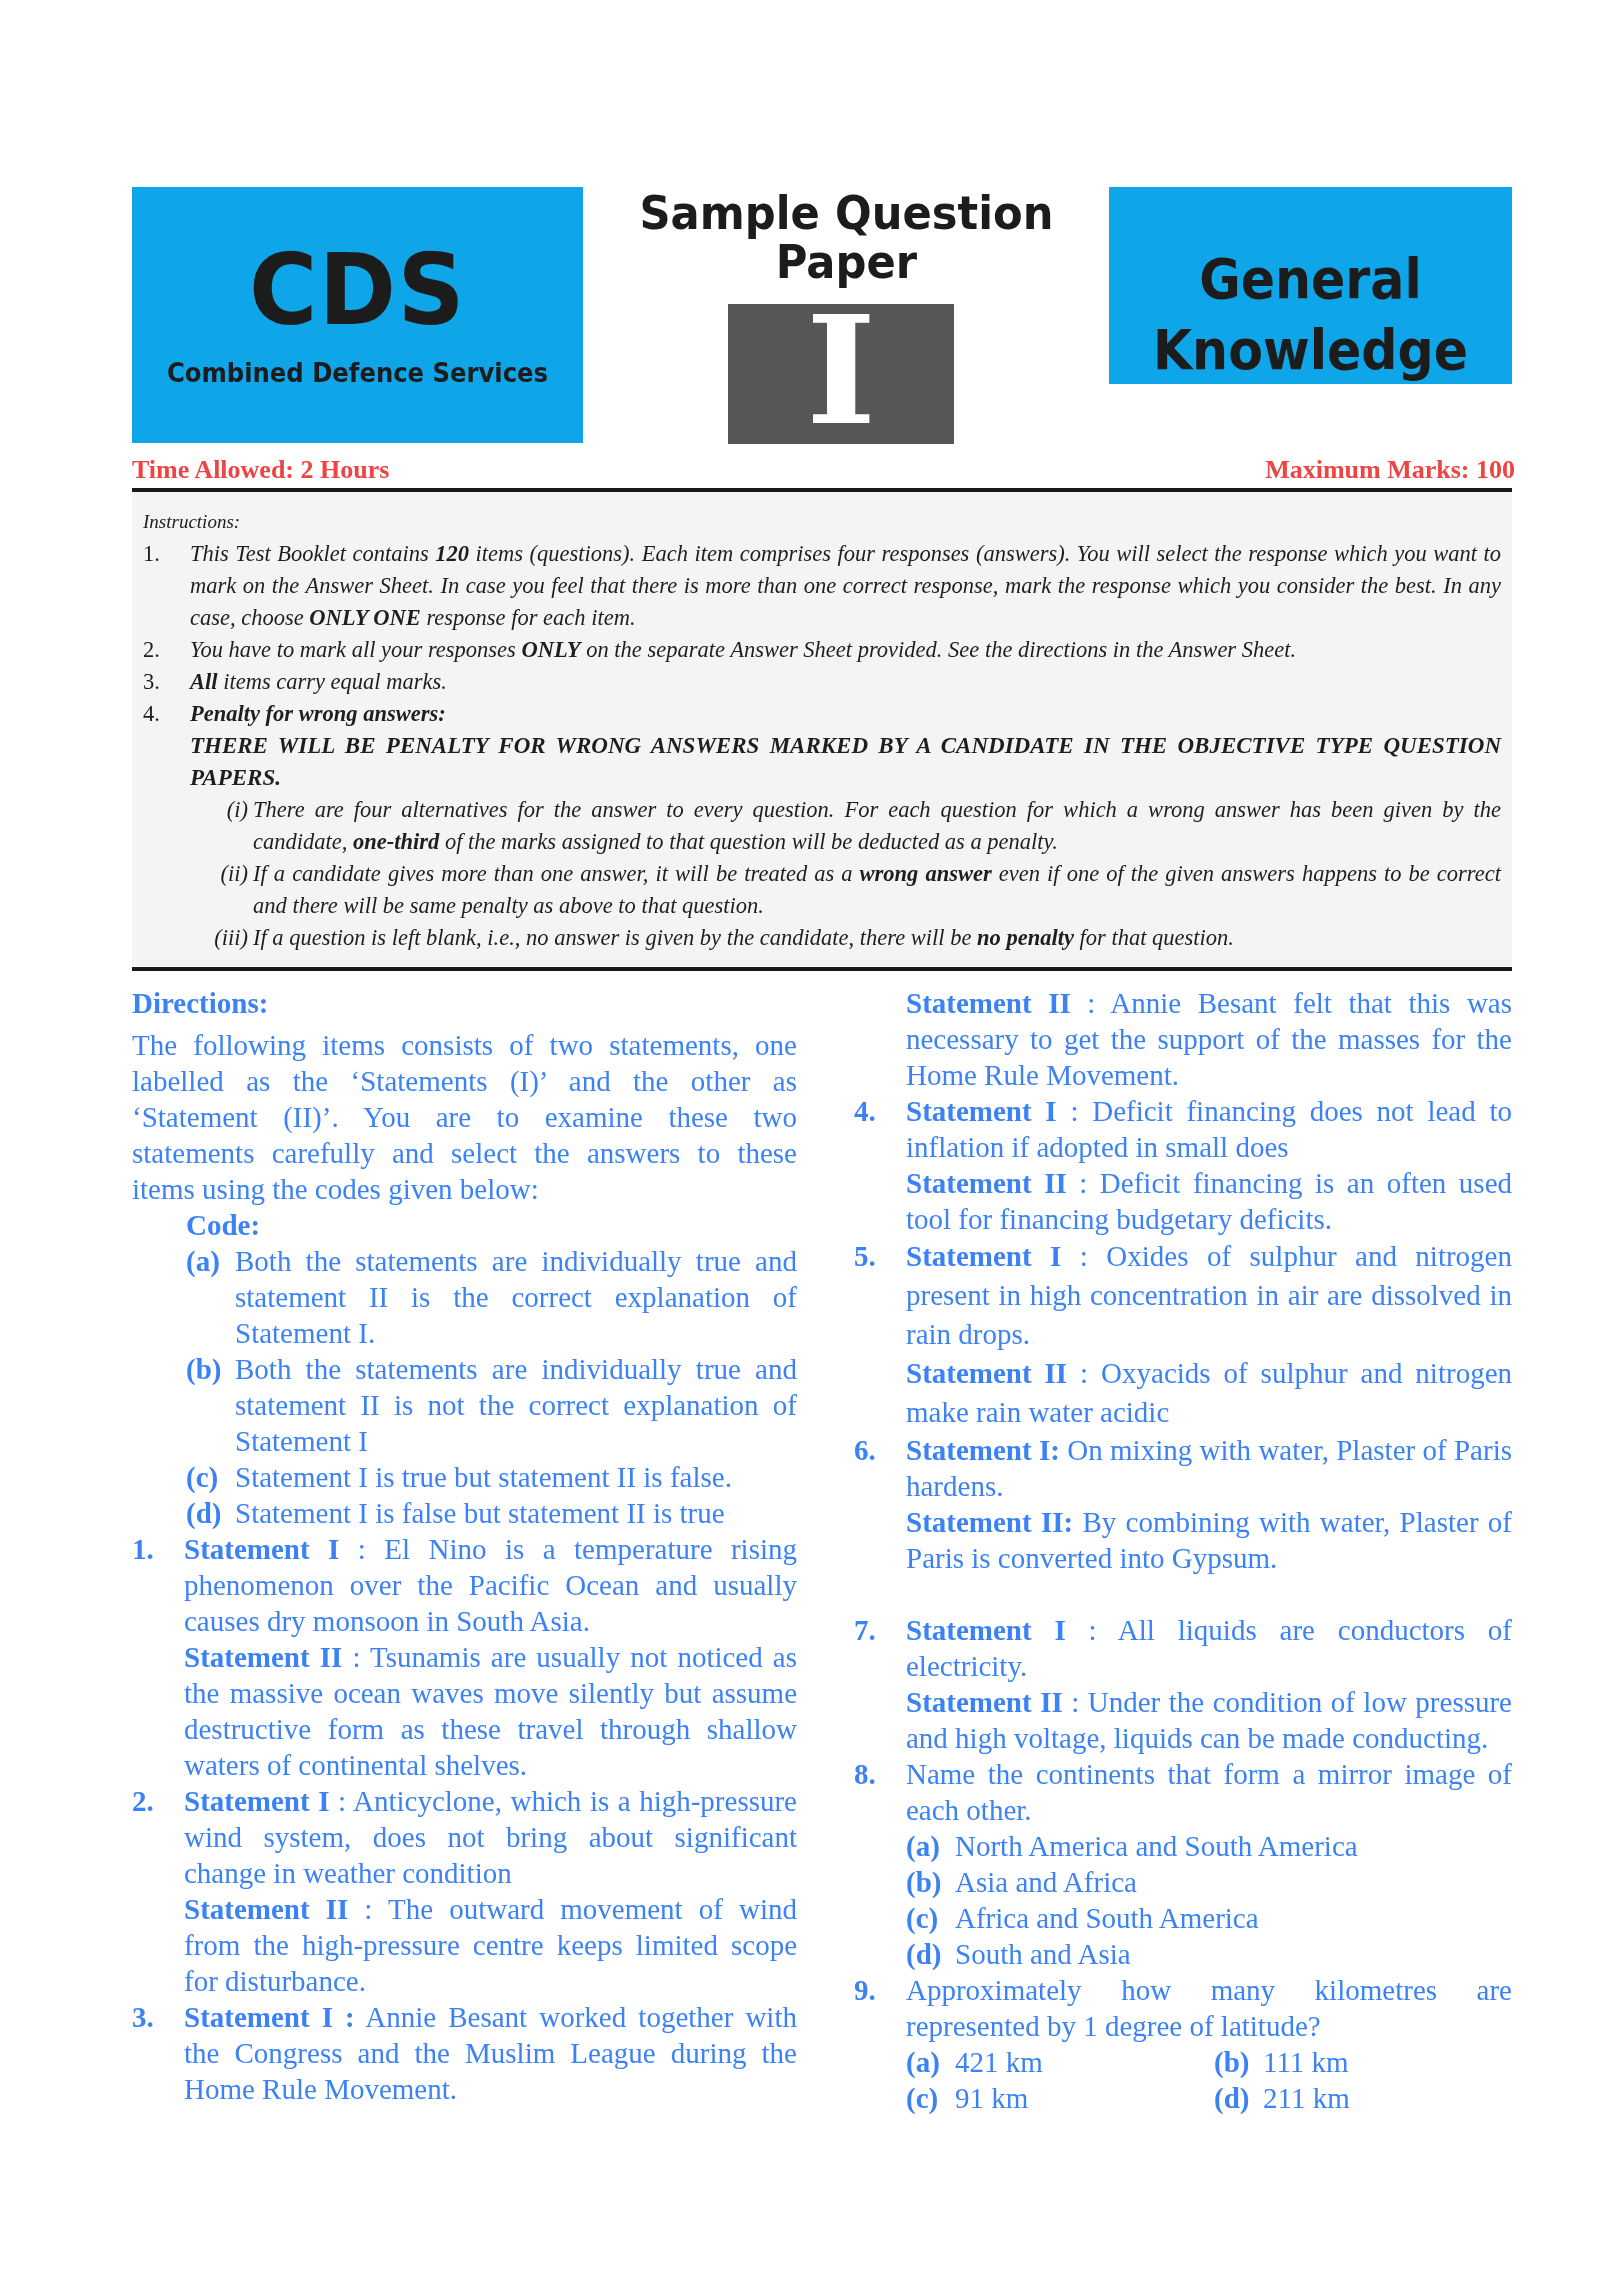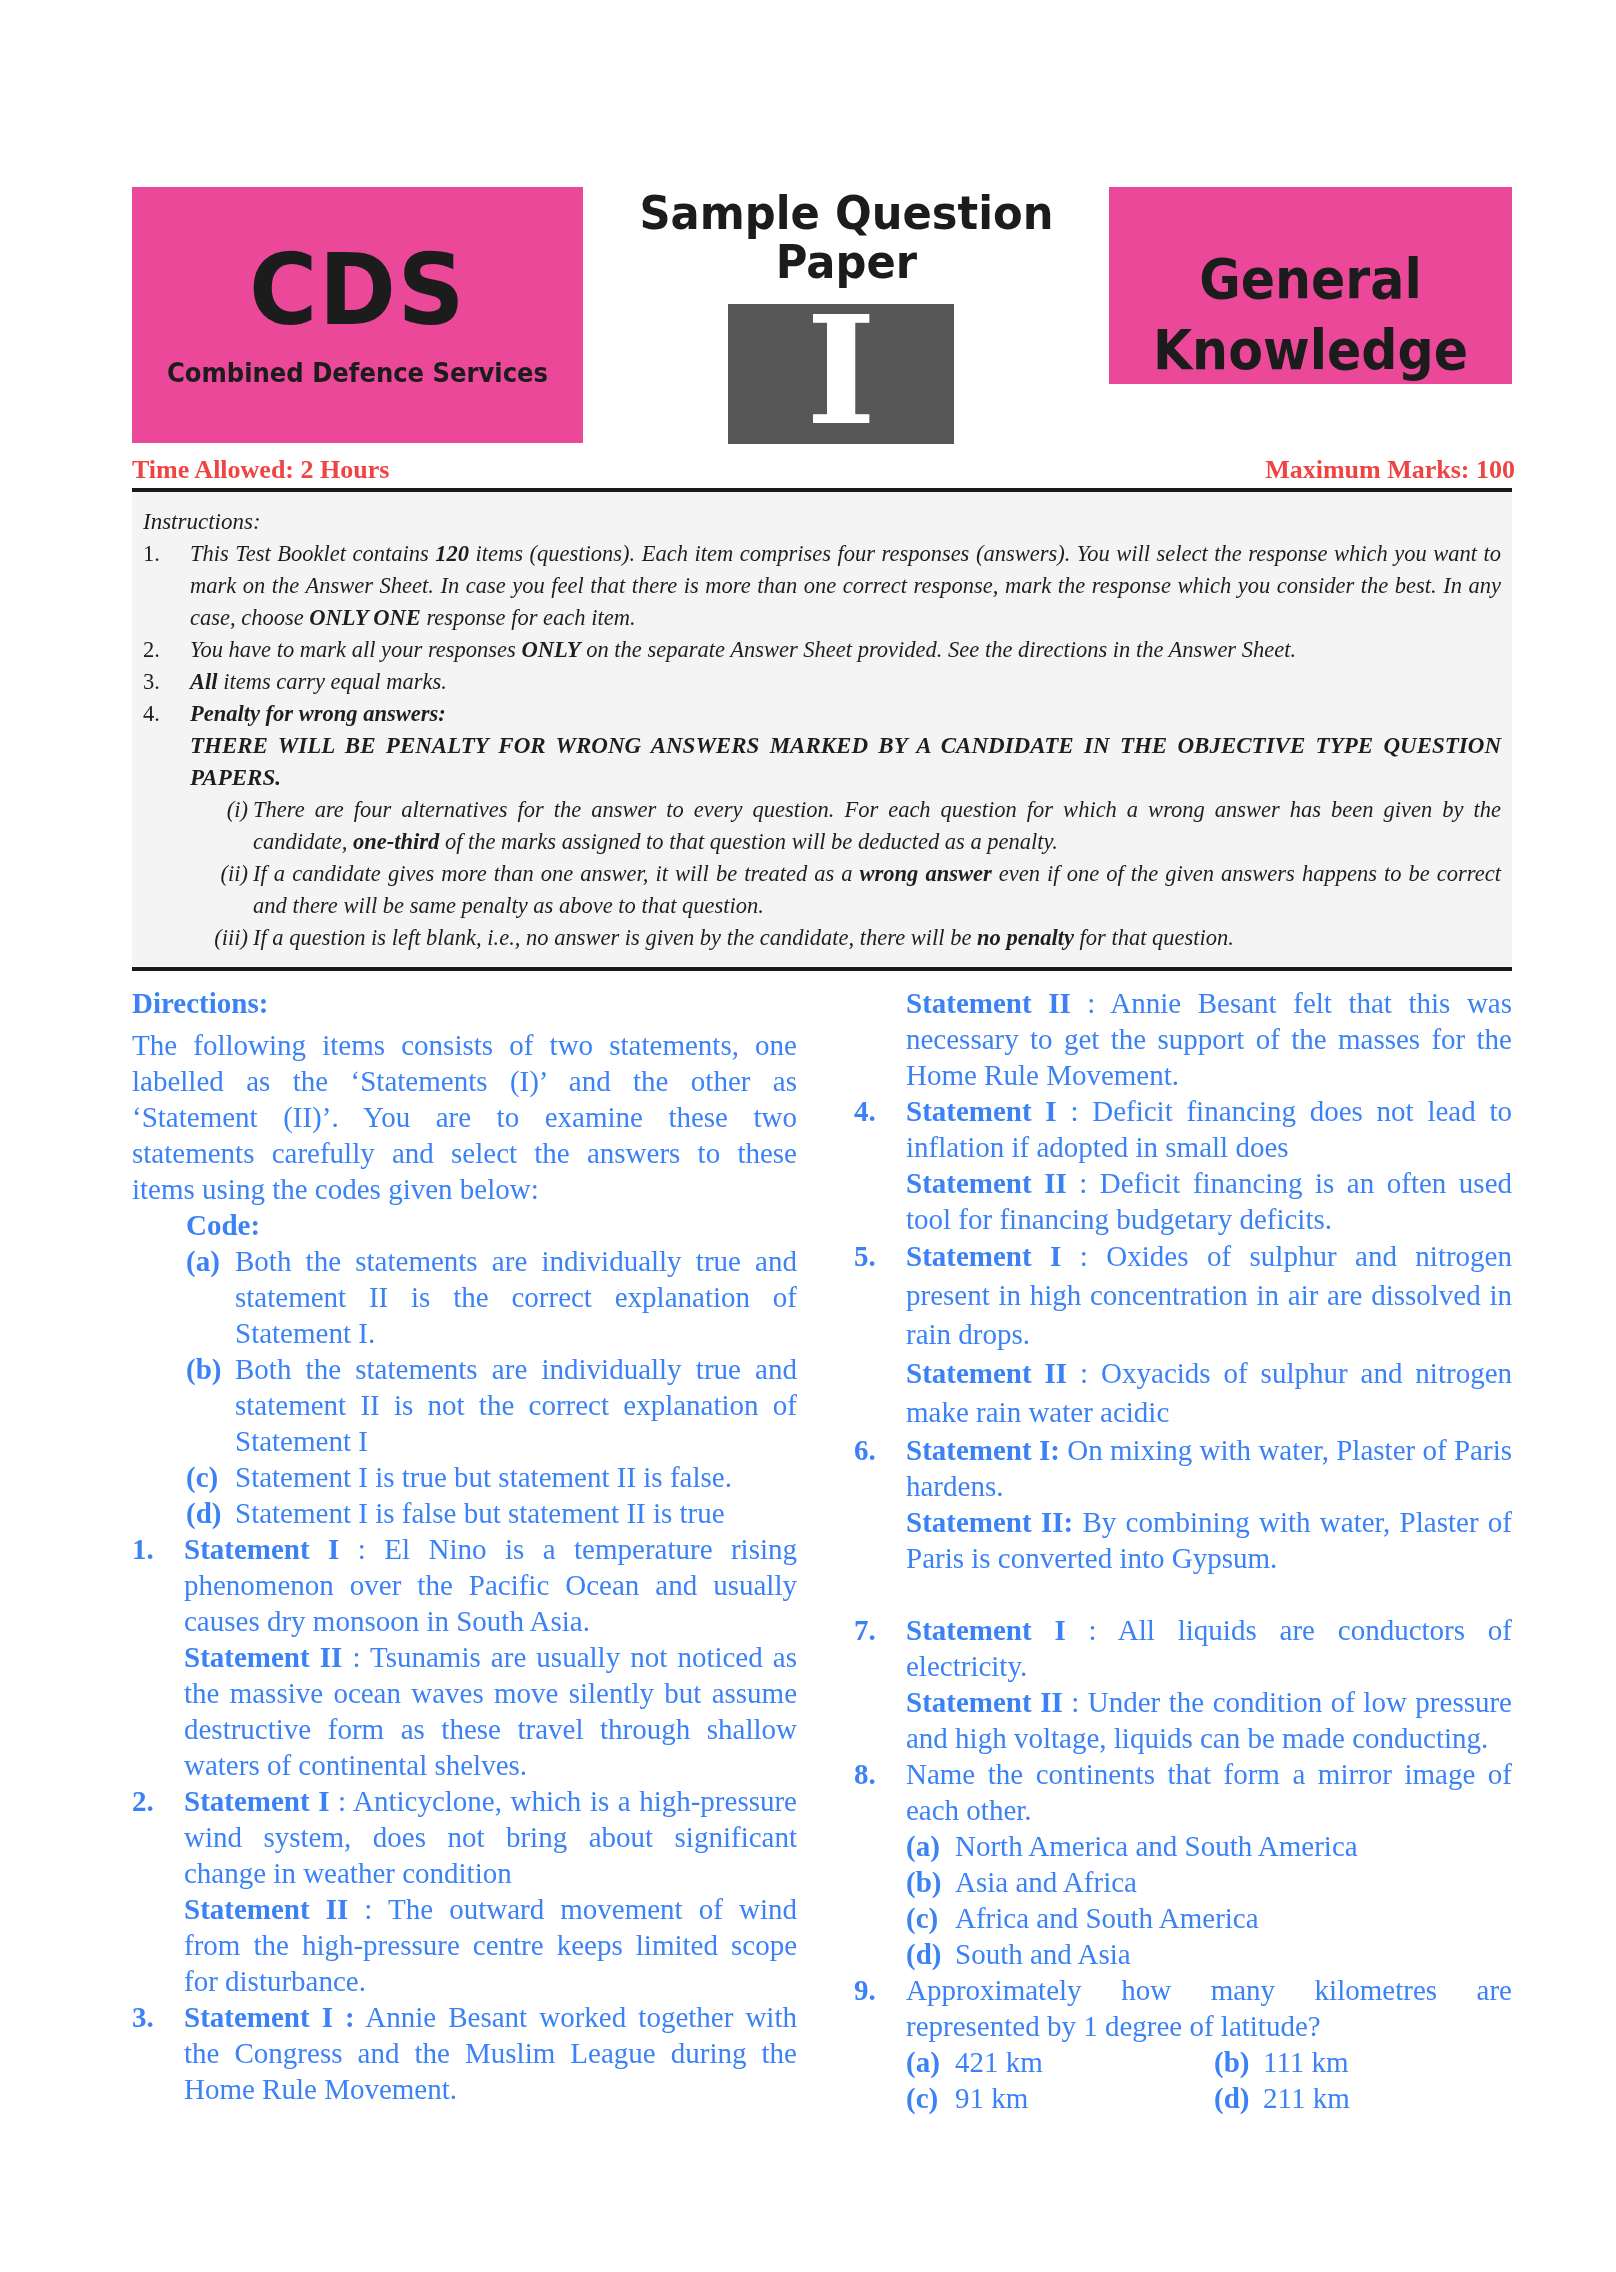--- a/index.html
+++ b/index.html
@@ -1,20 +1,20 @@
 <!DOCTYPE html>
 <html style="font-size:12.6px"><head>
 <meta charset="utf-8">
 <style>
   * { box-sizing: border-box; margin: 0; padding: 0; }
   html, body { width: 1616px; height: 2273px; background: #ffffff; }
   body { position: relative; font-family: "Liberation Serif", "DejaVu Serif", serif; color: #1a1a1a; overflow: hidden; }
 
   
-  .hbox { position: absolute; background: #ec4899; }
+  .hbox { position: absolute; background: #0ea5e9; }
   #box-left { left: 132px; top: 187px; width: 451px; height: 256px; }
   #box-right { left: 1109px; top: 187px; width: 403px; height: 197px; }
   .cds-title { position: absolute; left: 0; right: 0; top: 54px; text-align: center;
     font-family: "DejaVu Sans", sans-serif; font-weight: bold; font-size: 98px; letter-spacing: 1.6px;
     transform: scaleX(0.95); color: #1c1c1c; line-height: 1; }
   .cds-sub { position: absolute; left: 0; right: 0; top: 170px; text-align: center;
     font-family: "DejaVu Sans", sans-serif; font-weight: bold; font-size: 27px; color: #1c1c1c;
     transform: scaleX(0.9); }
   .gk-title { position: absolute; left: 0; right: 0; top: 57px; text-align: center;
     font-family: "DejaVu Sans", sans-serif; font-weight: bold; font-size: 55px; line-height: 71px; color: #1c1c1c;
@@ -31,21 +31,21 @@
   .meta { position: absolute; top: 455px; font-family: "Liberation Serif", serif; font-weight: bold; font-size: 26px; color: #ef4444; }
   #time-allowed { left: 132px; }
   #max-marks { right: 101px; }
   .rule { position: absolute; left: 132px; width: 1380px; height: 4px; background: #1a1a1a; }
   #rule-top { top: 488px; }
   #rule-bottom { top: 967px; }
 
   
   #instructions { position: absolute; left: 132px; top: 492px; width: 1380px; height: 474px; background: #f4f4f4;
     padding: 14px 11px 0 11px; font-style: italic; font-size: 22.5px; line-height: 32px; color: #1e1e1e; }
-  .ins-head { font-size: 23px; }
+  .ins-head { font-size: 19px; }
   .ins-item { position: relative; padding-left: 47px; text-align: justify; }
   .ins-num { position: absolute; left: 0; top: 0; font-style: normal; }
   .ins-sub { position: relative; padding-left: 110px; text-align: justify; }
   .ins-sub .roman { position: absolute; left: 32px; width: 73px; text-align: right; }
   .caps { font-size: 23px; }
 
   
   .col { position: absolute; top: 985px; font-size: 29px; line-height: 36px; color: #3b82f6; }
   #col-left { left: 132px; width: 665px; }
   #col-right { left: 854px; width: 658px; }

